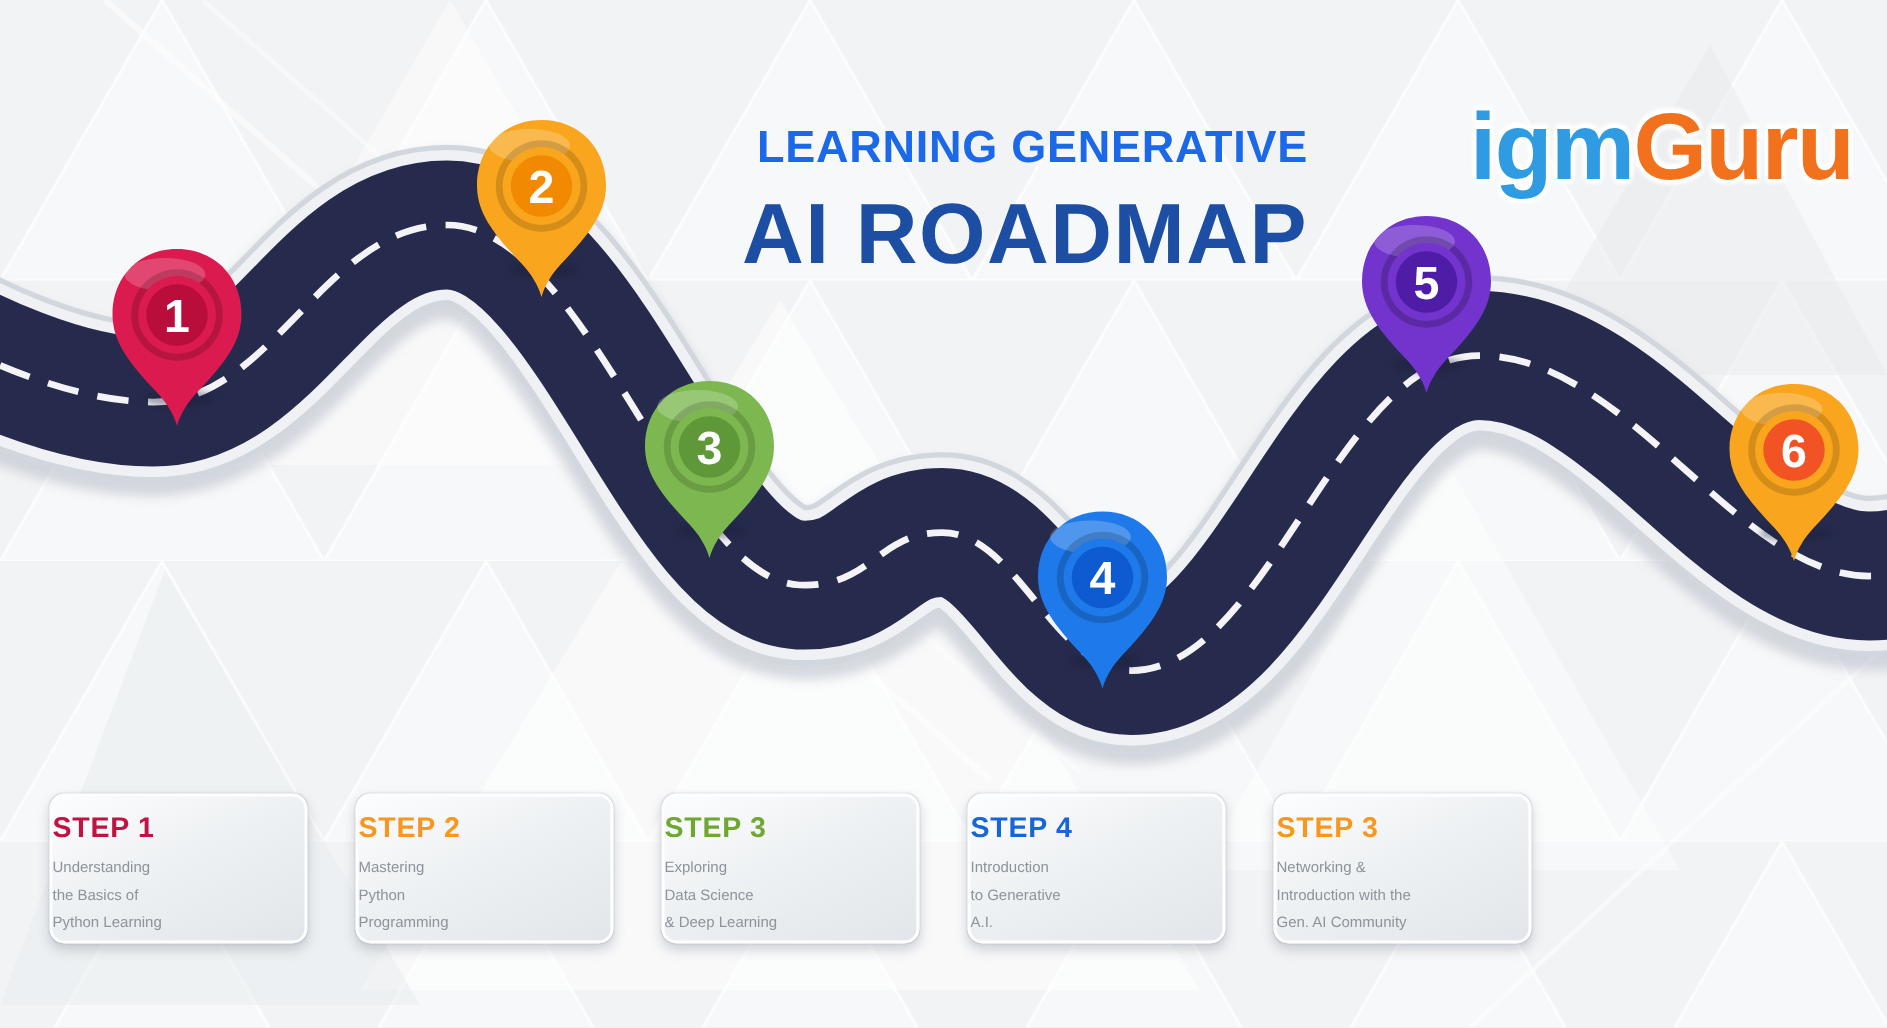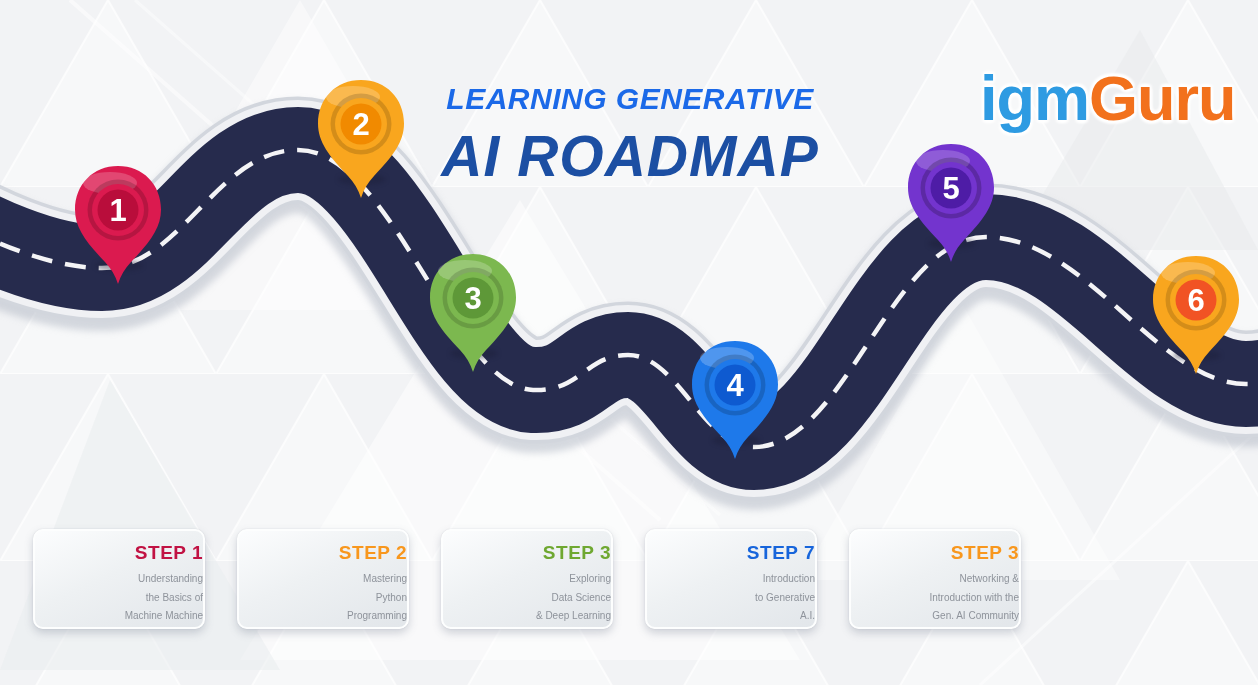--- a/index.html
+++ b/index.html
@@ -4,21 +4,21 @@
 <style>
   html,body{margin:0;padding:0;background:#e8eaed;}
   .stage{
     position:relative;width:1258px;height:685px;overflow:hidden;
     background:#f2f3f5;
     font-family:"Liberation Sans",sans-serif;
   }
   .stage svg{display:block;}
   .bg,.roadsvg{position:absolute;left:0;top:0;}
   
-  .title{position:absolute;left:388px;top:82px;width:484px;text-align:center;z-index:4;font-style:italic;}
+  .title{position:absolute;left:388px;top:82px;width:484px;text-align:right;z-index:4;}
   .title .l1{font-size:30px;font-weight:700;letter-spacing:.5px;}
   .title .l2{font-size:57px;font-weight:700;letter-spacing:1px;margin-top:7px;}
   .logo{
     position:absolute;left:980px;top:62px;width:230px;text-align:center;z-index:4;
     font-size:63px;font-weight:700;letter-spacing:-1px;
     text-shadow:0 0 5px #fff,0 0 5px #fff,2px 2px 3px #fff,-2px 2px 3px #fff,
                 2px -2px 3px #fff,-2px -2px 3px #fff,0 3px 3px #fff,0 -3px 3px #fff;
   }
   
   .pin{position:absolute;width:100px;height:128px;z-index:3;}
@@ -27,21 +27,21 @@
     background:rgba(25,30,55,.38);filter:blur(2px);z-index:2;
   }
   .pin text{font-family:"Liberation Sans",sans-serif;}
   
   .cards{position:absolute;left:33px;top:529px;display:flex;gap:32px;z-index:4;}
   .card{
     width:172px;height:100px;border-radius:10px;box-sizing:border-box;
     background:linear-gradient(155deg,#fcfdfe 0%,#eef1f3 45%,#e2e6ea 100%);
     border:2px solid #fdfefe;
     box-shadow:0 4px 8px rgba(105,115,135,.30),0 0 1px rgba(140,146,158,.45);
-    padding-top:11px;text-align:right;
+    padding-top:11px;text-align:left;
   }
   .step-title{font-size:19px;font-weight:700;letter-spacing:.5px;margin-bottom:6px;}
   .step-line{font-size:10px;line-height:18.5px;color:#8e939b;}
 </style>
 </head>
 <body>
 
 <div class="stage">
 
   <svg class="bg" width="1258" height="685">
@@ -146,36 +146,36 @@
     <circle cx="50" cy="47" r="26" fill="#f9a61e"></circle>
     <circle cx="50" cy="47" r="20.5" fill="#f15324"></circle>
     <text x="50" y="58" text-anchor="middle" font-size="31" font-weight="700" fill="#ffffff">6</text>
   </svg>
 
   <div class="cards">
     <div class="card">
       <div class="step-title" style="color: rgb(193, 18, 67);">STEP 1</div>
       <div class="step-line">Understanding</div>
       <div class="step-line">the Basics of</div>
-      <div class="step-line">Machine Machine</div>
+      <div class="step-line">Python Learning</div>
     </div>
     <div class="card">
       <div class="step-title" style="color: rgb(248, 151, 29);">STEP 2</div>
       <div class="step-line">Mastering</div>
       <div class="step-line">Python</div>
       <div class="step-line">Programming</div>
     </div>
     <div class="card">
       <div class="step-title" style="color: rgb(111, 168, 49);">STEP 3</div>
       <div class="step-line">Exploring</div>
       <div class="step-line">Data Science</div>
       <div class="step-line">&amp; Deep Learning</div>
     </div>
     <div class="card">
-      <div class="step-title" style="color: rgb(23, 101, 219);">STEP 7</div>
+      <div class="step-title" style="color: rgb(23, 101, 219);">STEP 4</div>
       <div class="step-line">Introduction</div>
       <div class="step-line">to Generative</div>
       <div class="step-line">A.I.</div>
     </div>
     <div class="card">
       <div class="step-title" style="color: rgb(248, 151, 29);">STEP 3</div>
       <div class="step-line">Networking &amp;</div>
       <div class="step-line">Introduction with the</div>
       <div class="step-line">Gen. AI Community</div>
     </div>

